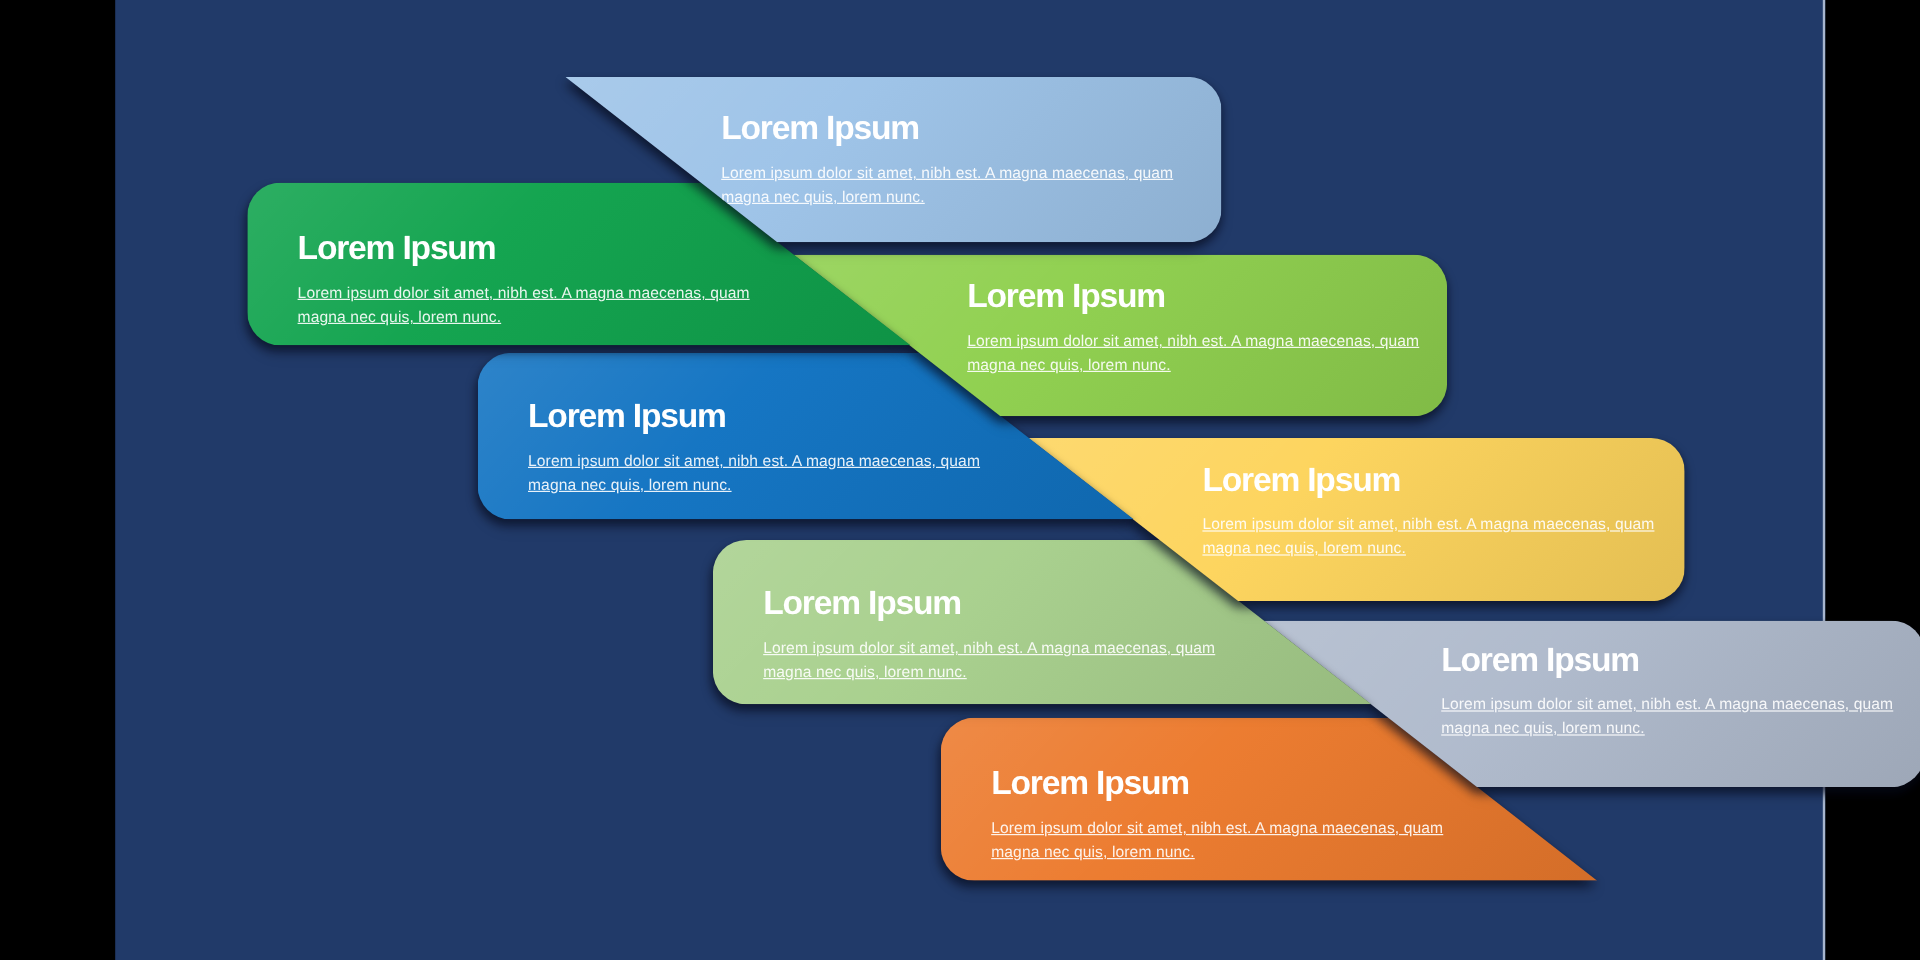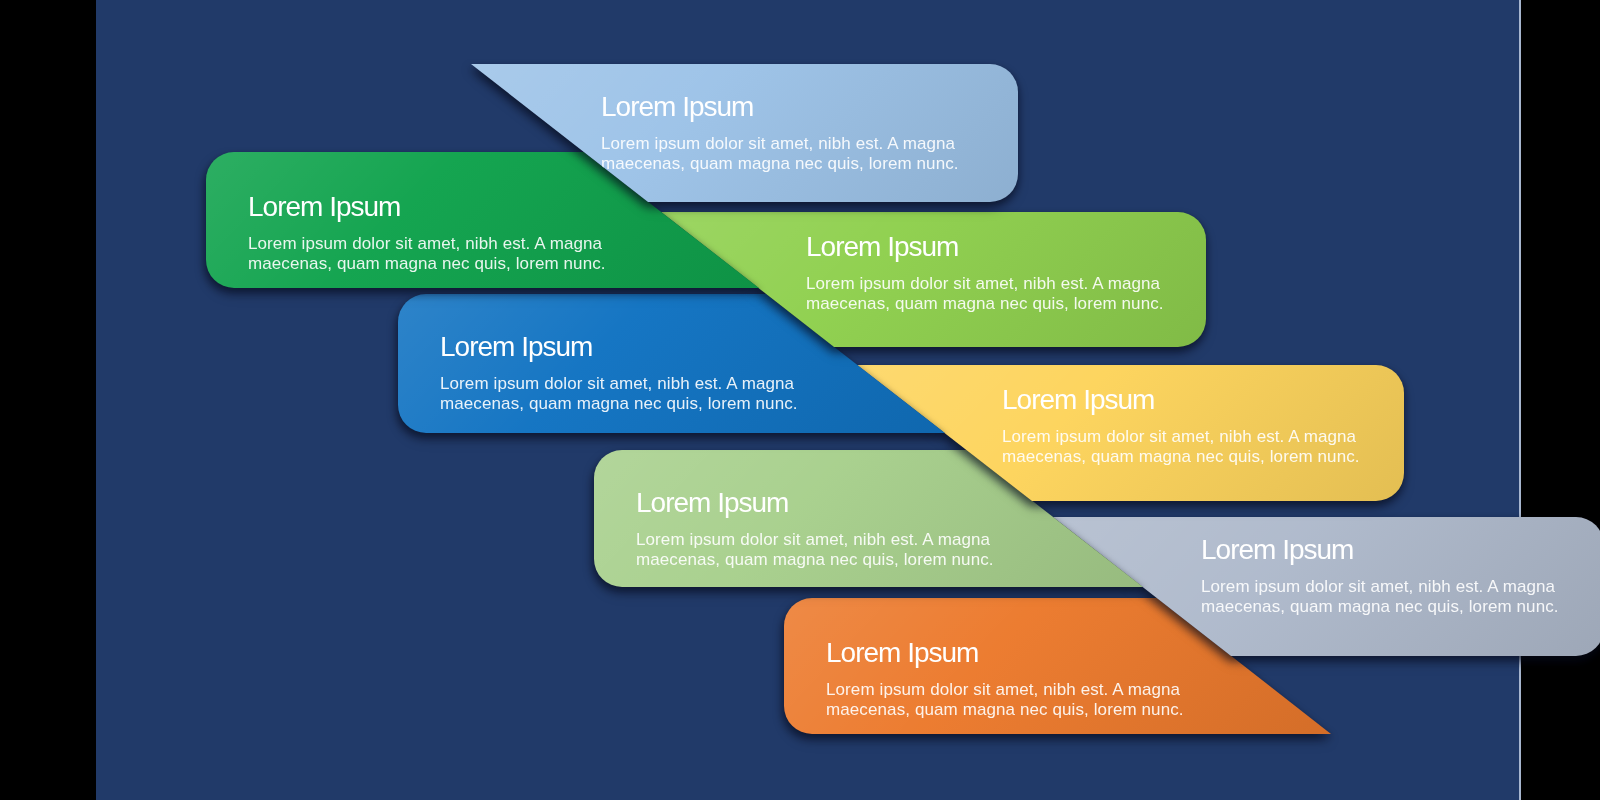--- a/index.html
+++ b/index.html
@@ -37,31 +37,32 @@
     
     background-image: linear-gradient(133deg,
         rgba(255,255,255,0.12) 0%,
         rgba(255,255,255,0.02) 38%,
         rgba(0,0,0,0.10) 100%);
   }
   .card-title {
     margin: 0 0 10px 0;
     font-size: 28px;
     line-height: 34px;
-    font-weight: 400;
+    font-weight: 700;
     letter-spacing: -1px;
     color: #ffffff;
   }
   .card-body {
     margin: 0;
     max-width: 420px;
-    font-size: 17px;
+    font-size: 13px;
     line-height: 20px;
     letter-spacing: 0.1px;
     color: rgba(255, 255, 255, 0.90);
+    text-decoration: underline;
   }
   
   
   
   .c1 { left: 375px; top:  64px; width: 547px; height: 138px; z-index: 80; }
   .c1 .card-shape { border-radius: 0 28px 28px 0;
         clip-path: polygon(0 0, 100% 0, 100% 100%, 177px 100%);
         padding: 26px 8px 0 130px; }
 
   .c2 { left: 110px; top: 152px; width: 553px; height: 136px; z-index: 70; }

